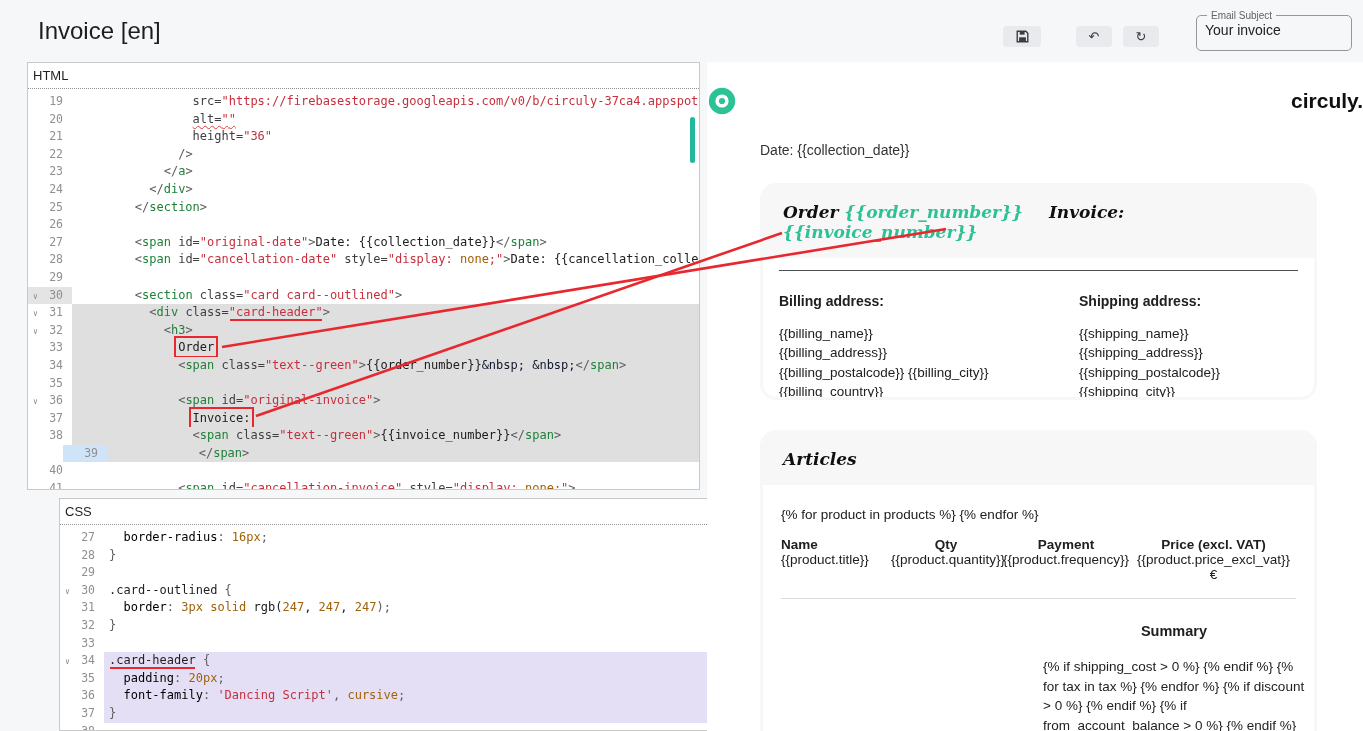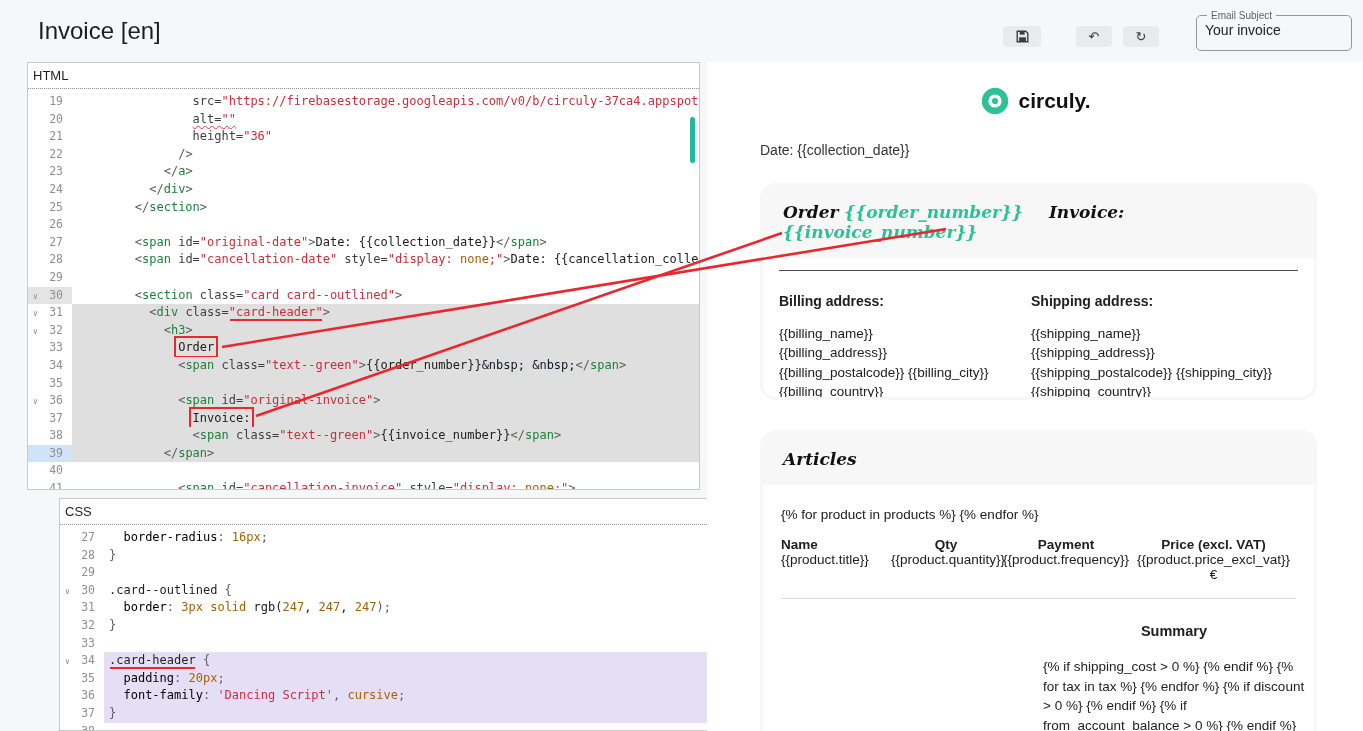--- a/index.html
+++ b/index.html
@@ -39,55 +39,55 @@
   }
   .code-area { position:relative; height:calc(100% - 26px); overflow:hidden; padding-top:4px; }
   .code-row { display:flex; height:17.6px; line-height:17.6px; white-space:pre;
               font-family:"DejaVu Sans Mono", monospace; font-size:12px; }
   .gutter { flex:0 0 44px; text-align:right; padding-right:9px; color:#8f8f8f;
             position:relative; font-size:11.5px; }
   .fold { position:absolute; left:5px; top:1px; font-size:8px; color:#8a8a8a; }
   .codetxt { flex:1; padding-left:5px; }
   .hl-gray   { background:#dfdfdf; }
   .hl-purple { background:#e5dff6; }
-  .ghl-blue  { background:#cfe4f9; }
+  .ghl-blue  { background:#cfe4f9;margin-left:35px; }
   .ghl-gray  { background:#e4e4e4; }
   .tag  { color:#1e8138; }
   .attr { color:#3f3f3f; }
   .str  { color:#c5303c; }
   .kw   { color:#a16207; }
   .pun  { color:#5d5d5d; }
   .txt  { color:#202020; }
   .ent  { color:#0f172a; }
   .prop { color:#000000; }
   .sel  { color:#1f1f1f; }
   .lint { text-decoration:underline wavy #e53935 1px; text-underline-offset:2px; }
   .ann-box   { outline:2px solid #e8282e; outline-offset:2px; }
   .ann-under { box-shadow:0 3px 0 -1px #e8282e; }
   .thumb { position:absolute; right:4px; width:5px; border-radius:3px; background:#23b7a0; }
   #html-thumb { top:54px; height:46px; }
   #css-thumb  { top:85px; height:44px; }
   
   #preview { position:absolute; left:707px; top:62px; width:656px; height:669px;
              background:#fff; overflow:hidden; }
   .brand-row { position:absolute; left:0; right:0; top:24px; display:flex;
-               justify-content:center; align-items:center; gap:9px; }
+               justify-content:space-between; align-items:center; gap:9px; }
   .brand-text { font-size:21px; font-weight:bold; color:#101010; }
   .date-line { position:absolute; left:53px; top:80px; font-size:14px; color:#333; }
   .card { position:absolute; left:53px; width:557px; background:#fff;
           border:3px solid #f7f7f7; border-radius:16px; overflow:hidden; }
   #order-card { top:121px; height:217px; }
   #articles-card { top:368px; height:395px; }
   .card-head { background:#f7f7f7; padding:16px 20px;
                font-family:"DejaVu Serif", serif; font-style:italic; font-weight:700;
                font-size:17px; color:#101010; }
   .script-green { color:#2cc295; }
   .head-gap { display:inline-block; width:26px; }
   .addr-hr { border:none; border-top:1px solid #4f4f4f; margin:12px 16px 0; }
-  .addr-cols { display:flex; padding:22px 16px 0; }
+  .addr-cols { display:flex; padding:22px 16px 0;gap:48px; }
   .addr-col1 { width:252px; }
   .addr-col2 { flex:1; }
   .addr-title { font-weight:bold; font-size:14px; margin-bottom:15px; }
   .addr-line { font-size:13.5px; line-height:19.3px; }
   .loop-line { padding:22px 18px 0; font-size:13.5px; }
   .tbl-row { display:flex; padding:0 18px; font-size:13.5px; margin-top:0; }
   .tbl-row.hdr { font-weight:bold; margin-top:15px; }
   .c1 { width:110px; text-align:left; }
   .c2 { width:110px; text-align:center; }
   .c3 { width:130px; text-align:center; }

